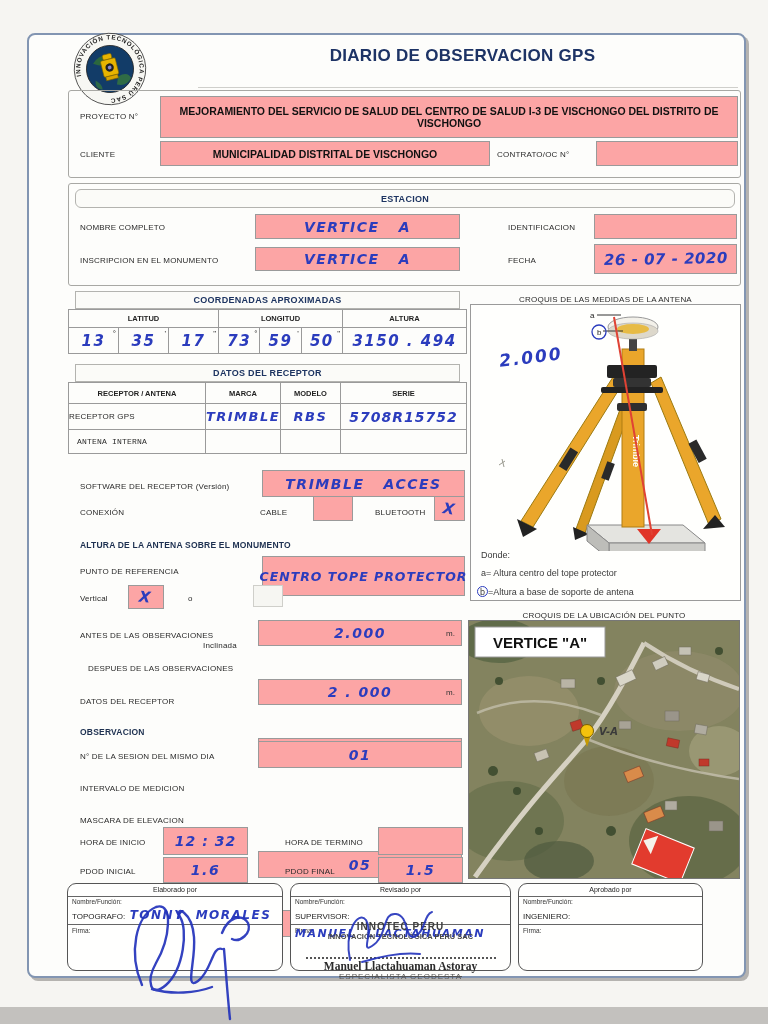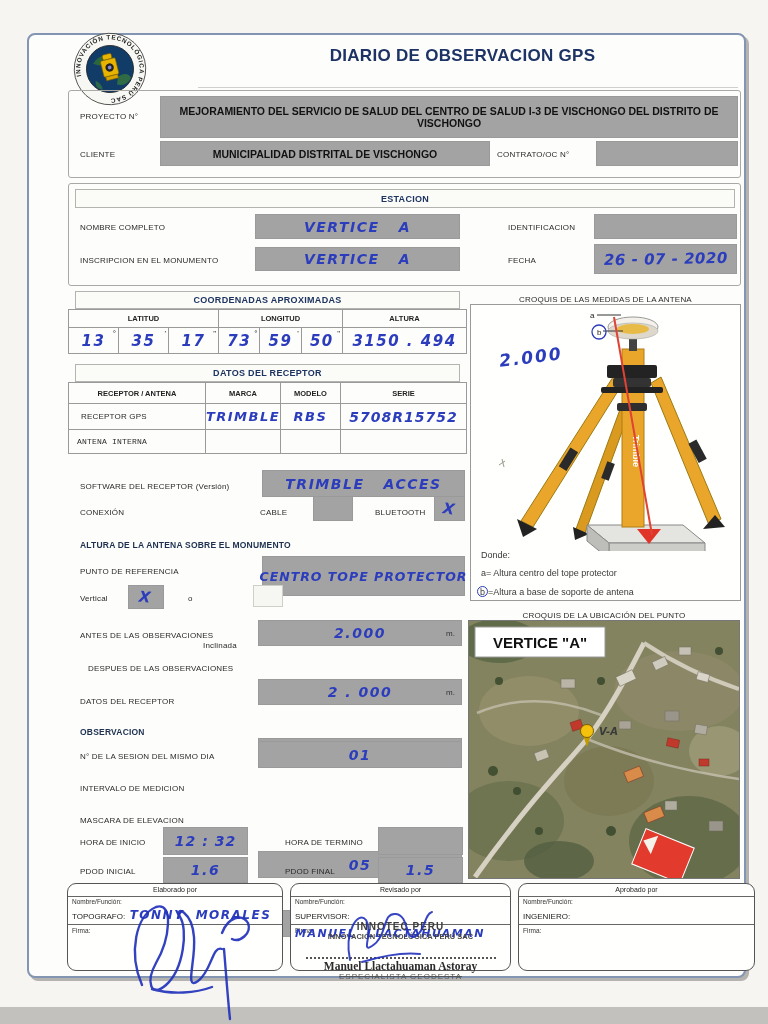--- a/index.html
+++ b/index.html
@@ -11,21 +11,21 @@
   }
   .abs { position:absolute; }
   .page {
     left:27px; top:33px; width:719px; height:945px;
     background:#fdfdfb; border:2px solid #8295b2; border-radius:8px;
     box-shadow:3px 3px 0 #b5b3b0;
   }
   .scan-band { left:0; top:1007px; width:768px; height:17px; background:#c3c1be; }
   .lbl { font-size:8px; color:#2a2a2a; letter-spacing:.2px; }
   .lbl-sm { font-size:6.5px; color:#333; }
-  .box { border:1px solid #9a9a9a; background:#a3a3a3; }
+  .box { border:1px solid #9a9a9a; background:#fca5a5; }
   .box-faint { border:1px solid #cfcfca; background:#f6f6f2; }
   .secbar {
     border:1px solid #b3b3af; background:#fbfbf8; color:#1d3461;
     font-weight:bold; font-size:9px; display:flex; align-items:center; justify-content:center;
     letter-spacing:.3px;
   }
   .secbox { border:1px solid #a8a8a4; border-radius:3px; }
   .title {
     font-size:17px; font-weight:bold; color:#1d3365; text-align:center; letter-spacing:.3px;
   }
@@ -94,21 +94,21 @@
 <div class="abs lbl" style="left:80px;top:150px;">CLIENTE</div>
 <div class="abs box" style="left:160px;top:141px;width:330px;height:25px;display:flex;align-items:center;justify-content:center;">
   <div class="bold-val">MUNICIPALIDAD DISTRITAL DE VISCHONGO</div>
 </div>
 <div class="abs lbl" style="left:497px;top:150px;">CONTRATO/OC N°</div>
 <div class="abs box" style="left:596px;top:141px;width:142px;height:25px;">
   <div class="hw" style="font-size:12px;"></div>
 </div>
 
 <div class="abs secbox" style="left:68px;top:183px;width:673px;height:103px;"></div>
-<div class="abs secbar" style="left:75px;top:189px;width:660px;height:19px;">ESTACION</div>
+<div class="abs secbar" style="left:75px;top:189px;width:660px;height:19px;border-radius:6px;">ESTACION</div>
 <div class="abs lbl" style="left:80px;top:223px;">NOMBRE COMPLETO</div>
 <div class="abs box hw-c" style="left:255px;top:214px;width:205px;height:25px;">
   <span class="hw" style="font-size:14px;">VERTICE   A</span>
 </div>
 <div class="abs lbl" style="left:508px;top:223px;">IDENTIFICACION</div>
 <div class="abs box" style="left:594px;top:214px;width:143px;height:25px;">
   <span class="hw" style="font-size:12px;"></span>
 </div>
 <div class="abs lbl" style="left:80px;top:256px;">INSCRIPCION EN EL MONUMENTO</div>
 <div class="abs box hw-c" style="left:255px;top:247px;width:205px;height:24px;">
@@ -210,21 +210,21 @@
 <div class="abs secbar" style="left:75px;top:364px;width:385px;height:18px;">DATOS DEL RECEPTOR</div>
 <table class="abs tbl" style="left:68px;top:382px;width:398px;">
   <tbody>
       <tr style="height:21px;">
     <td class="th" style="width:137px;">RECEPTOR / ANTENA</td>
     <td class="th" style="width:75px;">MARCA</td>
     <td class="th" style="width:60px;">MODELO</td>
     <td class="th" style="width:126px;">SERIE</td>
   </tr>
   <tr style="height:26px;">
-    <td class="lbl" style="padding-left:12px;">RECEPTOR GPS</td>
+    <td class="lbl" style="padding-left:0;">RECEPTOR GPS</td>
     <td>
           <div class="hw hw-c" style="font-size:13px;">TRIMBLE</div>
         </td>
     <td>
           <div class="hw hw-c" style="font-size:13px;">RBS</div>
         </td>
     <td>
           <div class="hw hw-c" style="font-size:14px;letter-spacing:1px;">5708R15752</div>
         </td>
   </tr>
@@ -389,21 +389,21 @@
 <div class="abs sig-panel" style="left:290px;top:883px;width:221px;height:88px;">
   <div class="sig-title">Revisado por</div>
   <div class="sig-name-area">
     <div class="lbl-sm">Nombre/Función:</div>
     <span class="sig-role">SUPERVISOR:</span>
     <span class="hw" style="font-size:11px;">MANUEL  LLACTAHUAMAN</span>
   </div>
   <div class="firma-lbl">Firma:</div>
 </div>
 
-<div class="abs sig-panel" style="left:518px;top:883px;width:237px;height:88px;">
+<div class="abs sig-panel" style="left:518px;top:883px;width:185px;height:88px;">
   <div class="sig-title">Aprobado por</div>
   <div class="sig-name-area">
     <div class="lbl-sm">Nombre/Función:</div>
     <span class="sig-role">INGENIERO:</span>
     <span class="hw" style="font-size:12px;"></span>
   </div>
   <div class="firma-lbl">Firma:</div>
 </div>
 
 <div class="abs stamp" style="left:292px;top:921px;width:217px;">

